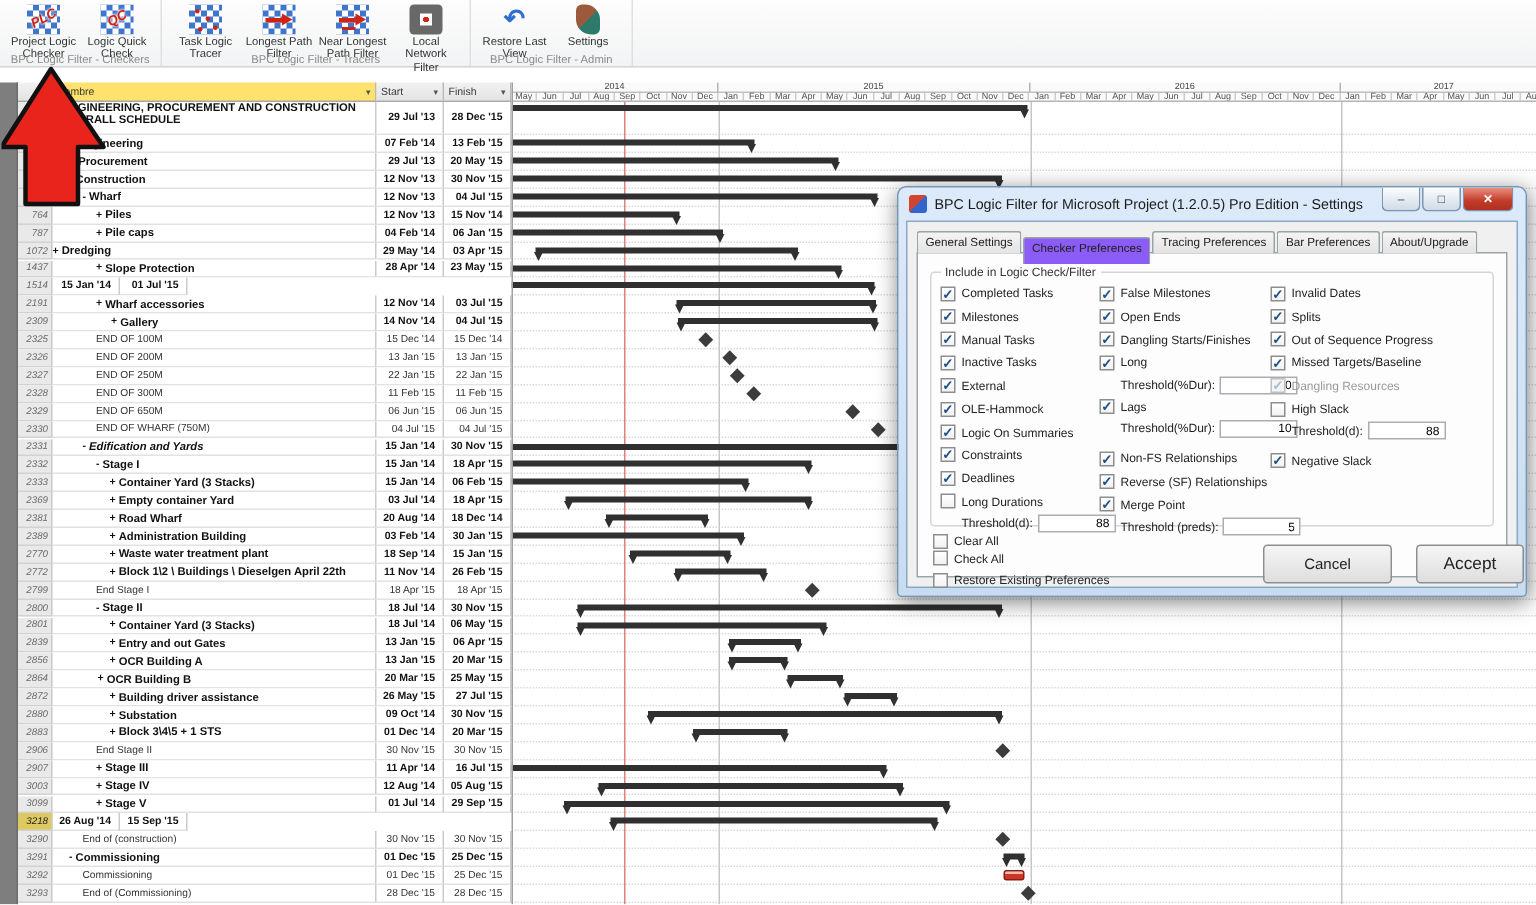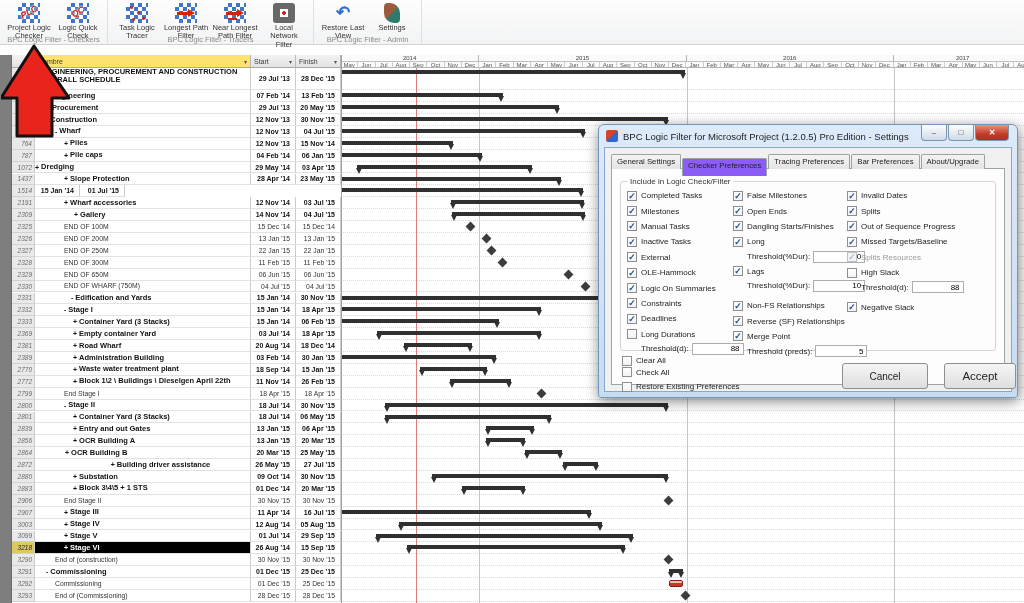--- a/index.html
+++ b/index.html
@@ -420,21 +420,21 @@
       <div class="t-row" style="top: 280.6px; height: 11.9px;">
         <div class="cell c-id" style="height: 11.9px;">2330</div>
         <div class="cell c-nm leaf" style="height: 11.9px; padding-left: 29px;">
           <span class="nm">END OF WHARF (750M)</span>
         </div>
         <div class="cell c-st leaf" style="height: 11.9px;">04 Jul '15</div>
         <div class="cell c-fn leaf" style="height: 11.9px;">04 Jul '15</div>
       </div>
       <div class="t-row" style="top: 292.5px; height: 11.9px;">
         <div class="cell c-id" style="height: 11.9px;">2331</div>
-        <div class="cell c-nm bold" style="height: 11.9px; padding-left: 36px;">
+        <div class="cell c-nm bold" style="height: 11.9px; padding-left: 20px; font-style: italic;">
           <span class="exp">-</span>
           <span class="nm">Edification and Yards</span>
         </div>
         <div class="cell c-st bold" style="height: 11.9px;">15 Jan '14</div>
         <div class="cell c-fn bold" style="height: 11.9px;">30 Nov '15</div>
       </div>
       <div class="t-row" style="top: 304.4px; height: 11.9px;">
         <div class="cell c-id" style="height: 11.9px;">2332</div>
         <div class="cell c-nm bold" style="height: 11.9px; padding-left: 29px;">
           <span class="exp">-</span>
@@ -545,21 +545,21 @@
         <div class="cell c-id" style="height: 11.9px;">2864</div>
         <div class="cell c-nm bold" style="height: 11.9px; padding-left: 30px;">
           <span class="exp">+</span>
           <span class="nm">OCR Building B</span>
         </div>
         <div class="cell c-st bold" style="height: 11.9px;">20 Mar '15</div>
         <div class="cell c-fn bold" style="height: 11.9px;">25 May '15</div>
       </div>
       <div class="t-row" style="top: 459.1px; height: 11.9px;">
         <div class="cell c-id" style="height: 11.9px;">2872</div>
-        <div class="cell c-nm bold" style="height: 11.9px; padding-left: 38px; justify-content: center;">
+        <div class="cell c-nm bold" style="height: 11.9px; padding-left: 38px;">
           <span class="exp">+</span>
           <span class="nm">Building driver assistance</span>
         </div>
         <div class="cell c-st bold" style="height: 11.9px;">26 May '15</div>
         <div class="cell c-fn bold" style="height: 11.9px;">27 Jul '15</div>
       </div>
       <div class="t-row" style="top: 471px; height: 11.9px;">
         <div class="cell c-id" style="height: 11.9px;">2880</div>
         <div class="cell c-nm bold" style="height: 11.9px; padding-left: 38px;">
           <span class="exp">+</span>
@@ -607,24 +607,20 @@
         <div class="cell c-id" style="height: 11.9px;">3099</div>
         <div class="cell c-nm bold" style="height: 11.9px; padding-left: 29px;">
           <span class="exp">+</span>
           <span class="nm">Stage V</span>
         </div>
         <div class="cell c-st bold" style="height: 11.9px;">01 Jul '14</div>
         <div class="cell c-fn bold" style="height: 11.9px;">29 Sep '15</div>
       </div>
       <div class="t-row" style="top: 542.4px; height: 11.9px;">
         <div class="cell c-id hl-id" style="height: 11.9px;">3218</div>
-        <div class="cell c-nm bold hl-nm" style="height: 11.9px; padding-left: 29px;">
-          <span class="exp">+</span>
-          <span class="nm">Stage VI</span>
-        </div>
         <div class="cell c-st bold" style="height: 11.9px;">26 Aug '14</div>
         <div class="cell c-fn bold" style="height: 11.9px;">15 Sep '15</div>
       </div>
       <div class="t-row" style="top: 554.3px; height: 11.9px;">
         <div class="cell c-id" style="height: 11.9px;">3290</div>
         <div class="cell c-nm leaf" style="height: 11.9px; padding-left: 20px;">
           <span class="nm">End of  (construction)</span>
         </div>
         <div class="cell c-st leaf" style="height: 11.9px;">30 Nov '15</div>
         <div class="cell c-fn leaf" style="height: 11.9px;">30 Nov '15</div>
@@ -1007,21 +1003,21 @@
                 </div>
                 <div class="cb-wrap">
                   <div class="cb-item">
                     <span class="cb">✓</span>
                     <span class="cb-lb">Missed Targets/Baseline</span>
                   </div>
                 </div>
                 <div class="cb-wrap">
                   <div class="cb-item">
                     <span class="cb dis">✓</span>
-                    <span class="cb-lb dis">Splits Resources</span>
+                    <span class="cb-lb dis">Dangling Resources</span>
                   </div>
                 </div>
                 <div class="cb-wrap">
                   <div class="cb-item">
                     <span class="cb"></span>
                     <span class="cb-lb">High Slack</span>
                   </div>
                   <div class="cb-sub">
                     <span class="sub-lb">Threshold(d):</span>
                     <input class="thr" value="88" style="">

